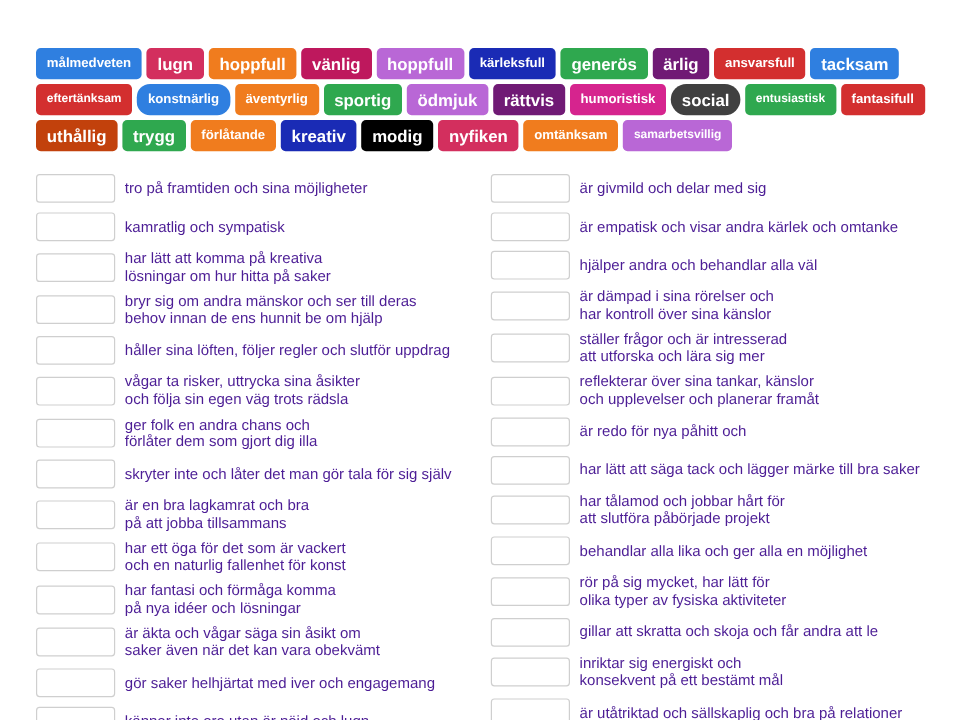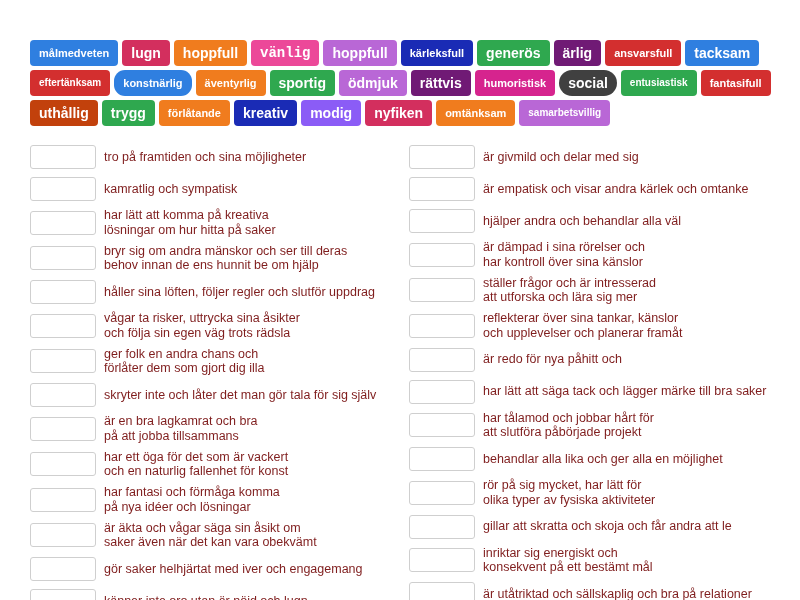--- a/index.html
+++ b/index.html
@@ -71,37 +71,37 @@
     width: 66px;
     min-width: 66px;
     height: 24px;
     border: 1px solid #cfcfcf;
     border-radius: 3px;
     background: #ffffff;
     box-sizing: border-box;
   }
   .item-text {
     font-size: 12.5px;
-    color: #7f1d1d;
+    color: #4c1d95;
     line-height: 1.18;
     flex: 1;
     white-space: pre-line;
   }
 </style>
 </head>
 <body>
 
 <div class="page">
 
   <div class="tiles">
     <div class="tile-row">
         <div class="tile small" style="background: rgb(47, 127, 224);">målmedveten</div>
         <div class="tile" style="background: rgb(211, 47, 94);">lugn</div>
         <div class="tile" style="background: rgb(240, 124, 30);">hoppfull</div>
-        <div class="tile" style="background: #ec4899; font-family: Liberation Mono, monospace;">vänlig</div>
+        <div class="tile" style="background: #be185d;">vänlig</div>
         <div class="tile" style="background: rgb(185, 103, 214);">hoppfull</div>
         <div class="tile small" style="background: rgb(26, 43, 181);">kärleksfull</div>
         <div class="tile" style="background: rgb(47, 168, 79);">generös</div>
         <div class="tile" style="background: #701a75;">ärlig</div>
         <div class="tile small" style="background: rgb(211, 47, 47);">ansvarsfull</div>
         <div class="tile" style="background: rgb(47, 127, 224);">tacksam</div>
       </div>
     <div class="tile-row">
         <div class="tile tiny" style="background: rgb(211, 47, 47);">eftertänksam</div>
         <div class="tile small" style="background: rgb(47, 127, 224); border-radius: 11px;">konstnärlig</div>
@@ -112,21 +112,21 @@
         <div class="tile small" style="background: rgb(214, 36, 142);">humoristisk</div>
         <div class="tile" style="background: #404040; border-radius: 13px;">social</div>
         <div class="tile tiny" style="background: rgb(47, 168, 79);">entusiastisk</div>
         <div class="tile small" style="background: rgb(211, 47, 47);">fantasifull</div>
       </div>
     <div class="tile-row">
         <div class="tile" style="background: #c2410c;">uthållig</div>
         <div class="tile" style="background: rgb(47, 168, 79);">trygg</div>
         <div class="tile small" style="background: rgb(240, 124, 30);">förlåtande</div>
         <div class="tile" style="background: rgb(26, 43, 181);">kreativ</div>
-        <div class="tile" style="background: #8b5cf6;">modig</div>
+        <div class="tile" style="background: #000000;">modig</div>
         <div class="tile" style="background: rgb(211, 47, 94);">nyfiken</div>
         <div class="tile small" style="background: rgb(240, 124, 30);">omtänksam</div>
         <div class="tile tiny" style="background: rgb(185, 103, 214);">samarbetsvillig</div>
       </div>
   </div>
 
   <div class="columns">
     <div class="col">
         <div class="item">
           <div class="dropzone"></div>

